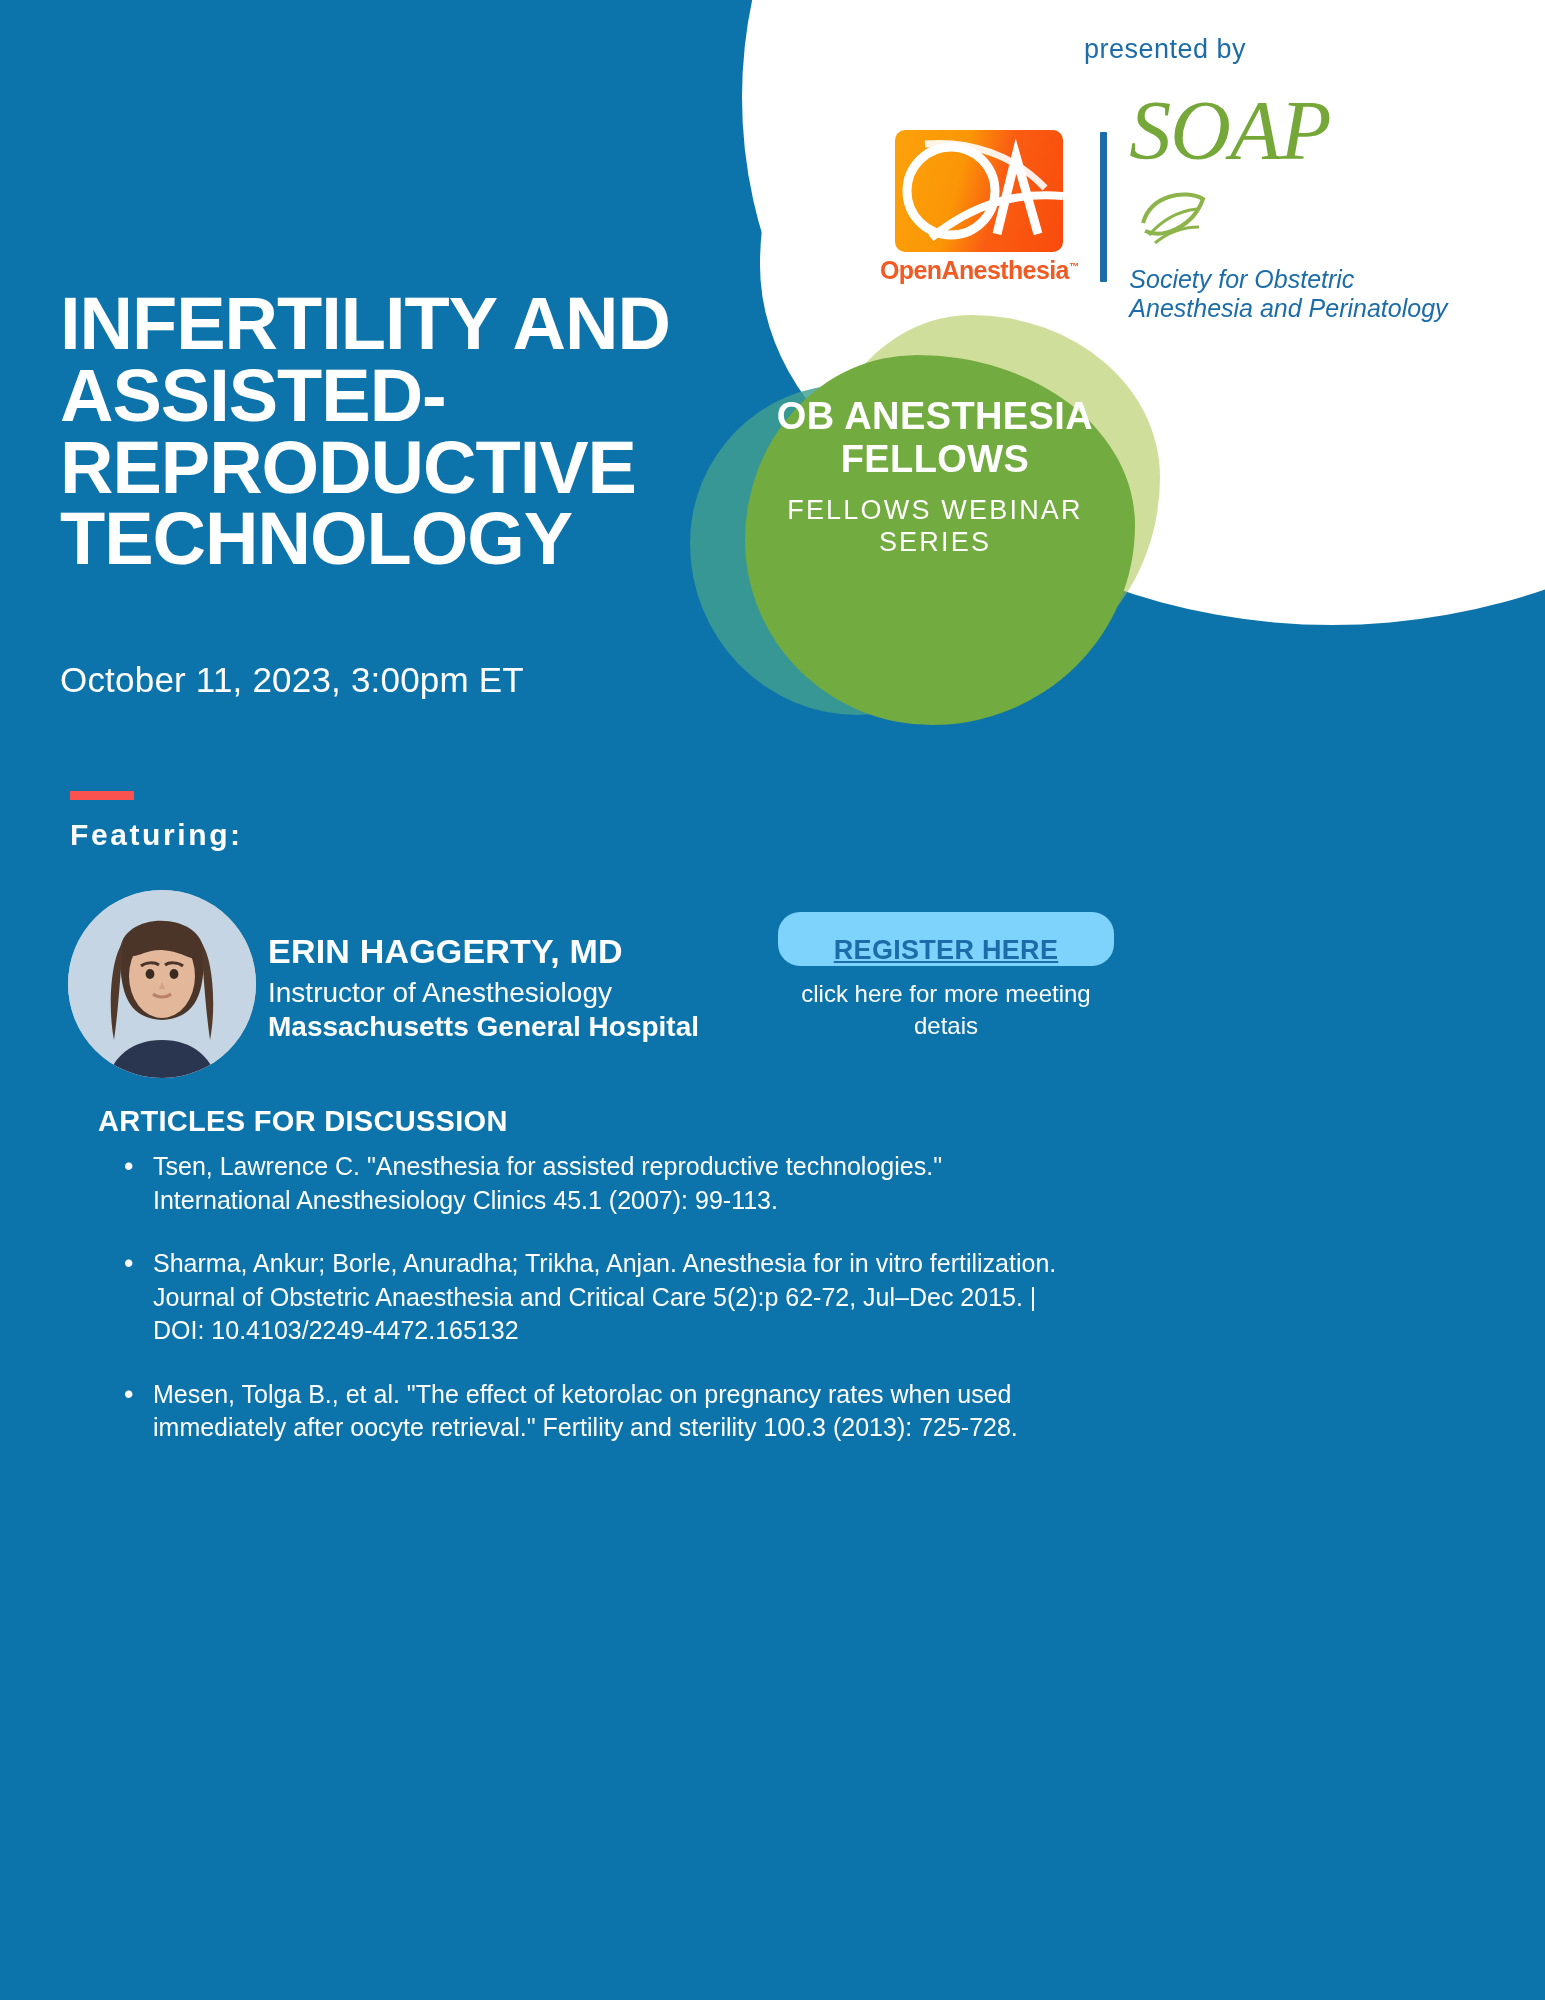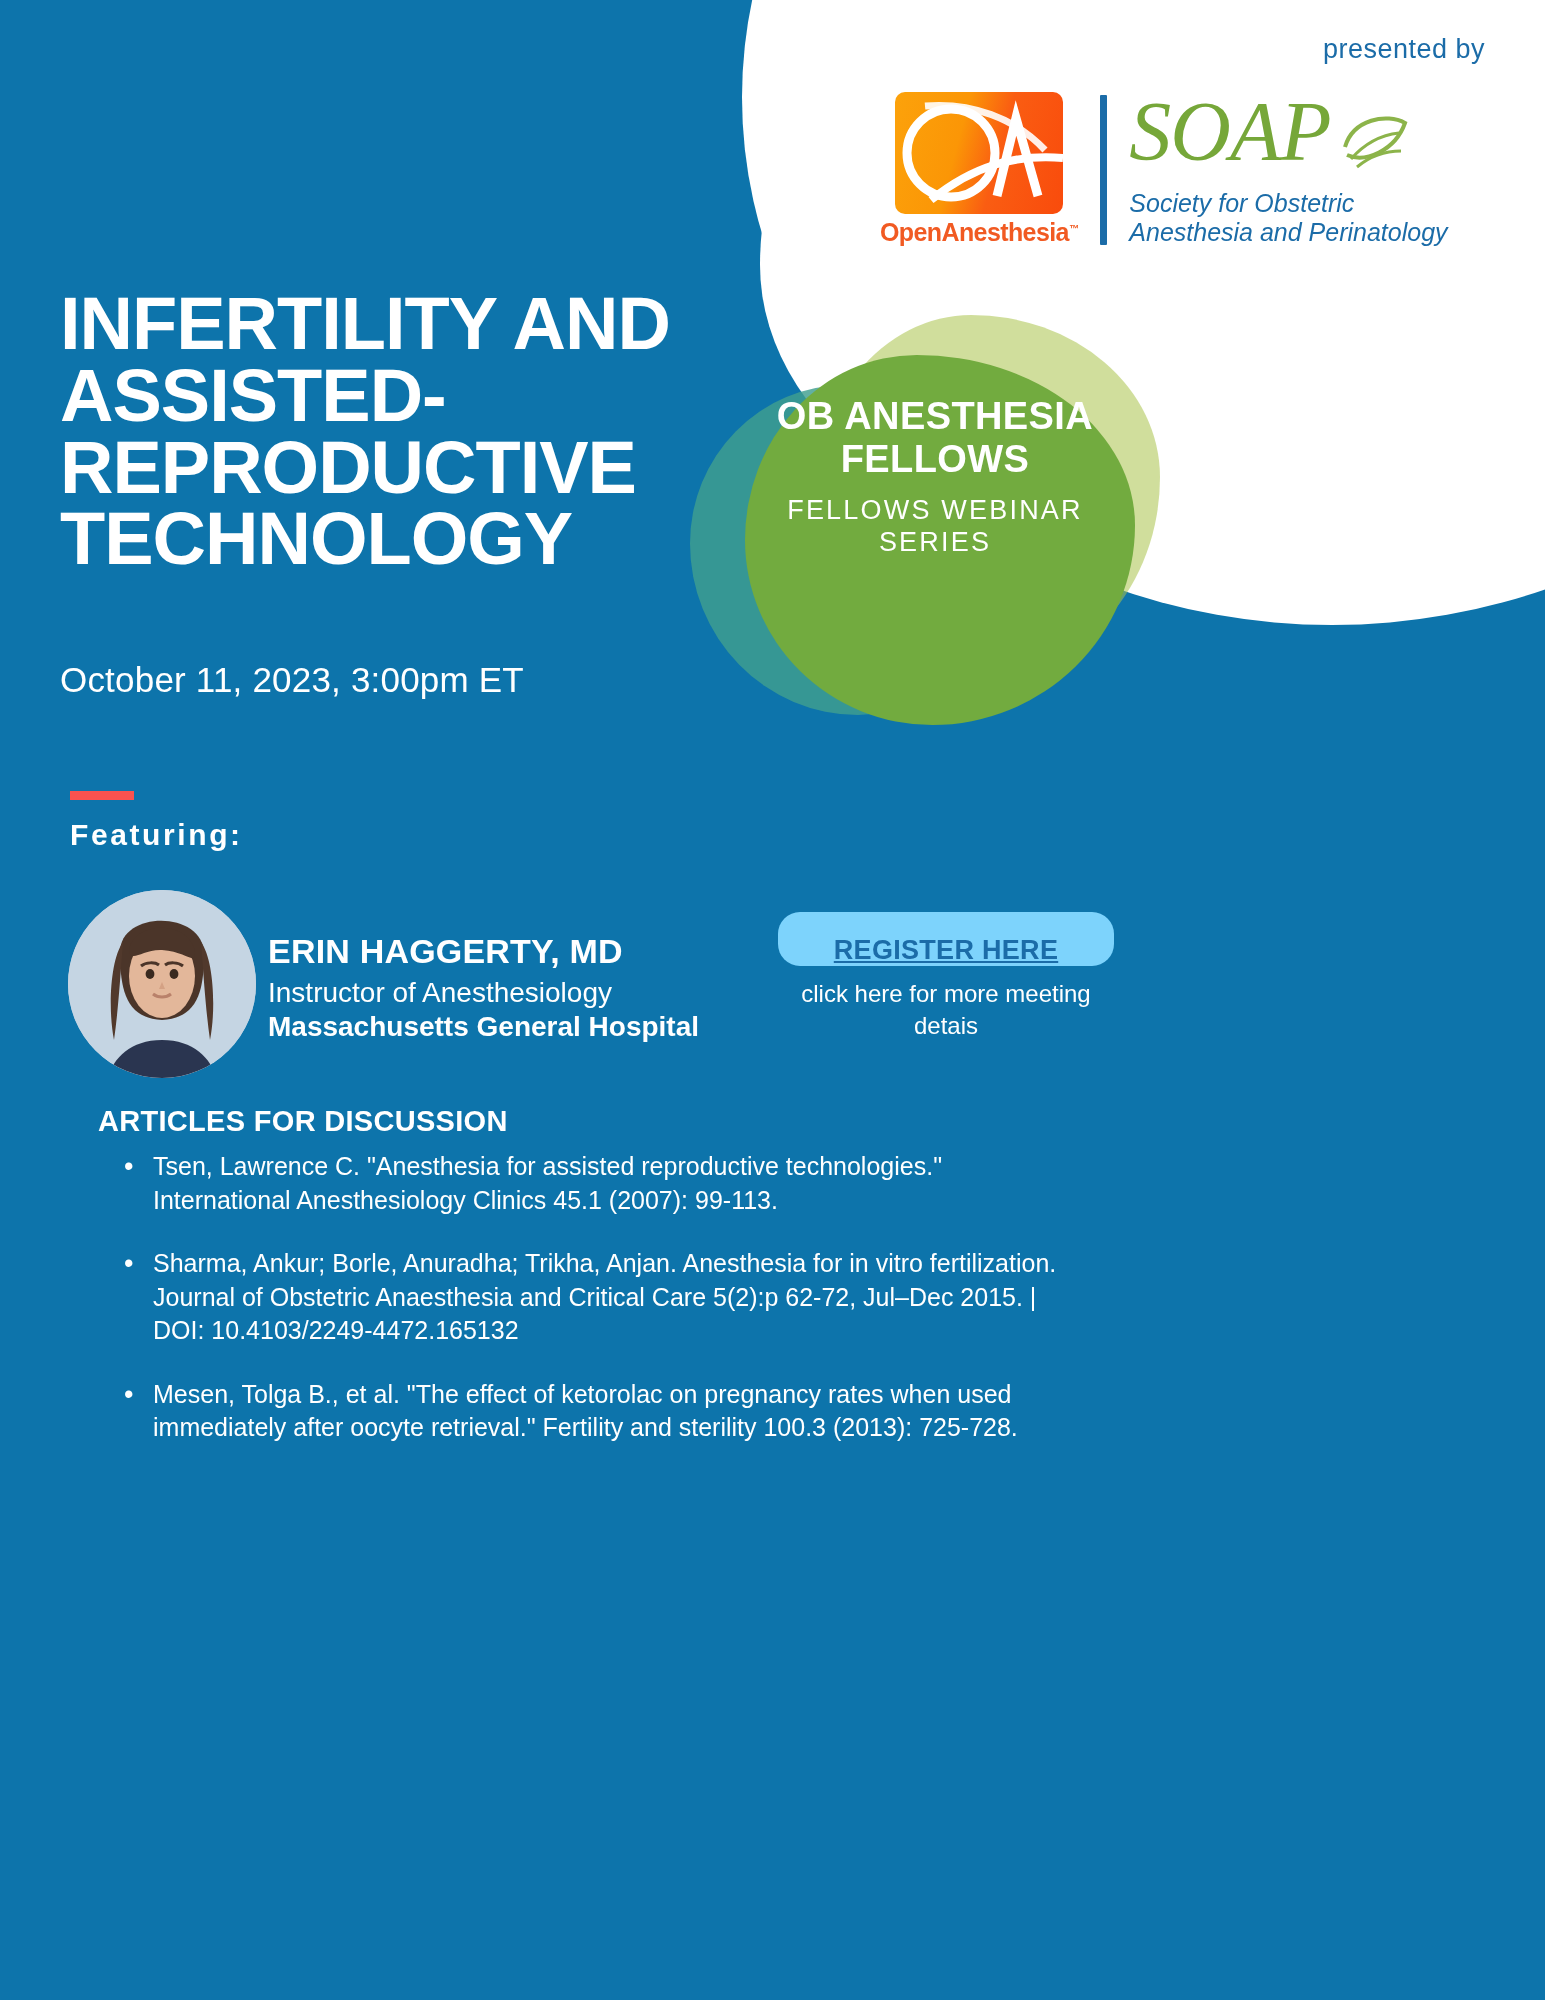--- a/index.html
+++ b/index.html
@@ -27,21 +27,21 @@
     background:#ffffff;
     border-radius:50% 50% 46% 54% / 55% 50% 50% 45%;
     z-index:1;
   }
 
   
   .presented-wrap{
     position:absolute; z-index:6;
     left:845px; top:34px;
     width:640px;
-    text-align:right;
+    text-align:center;
   }
   .presented-by{
     font-size:27px;
     color:#1b6ca8;
     letter-spacing:.5px;
   }
 
   
   .logo-row{
     position:absolute; z-index:6;
@@ -57,21 +57,21 @@
   .oa-mark svg{ position:absolute; inset:0; }
   .oa-word{
     margin-top:4px;
     font-size:25px; font-weight:bold;
     color:#f15a22; letter-spacing:-.6px;
     white-space:nowrap;
   }
   .oa-word sup{ font-size:10px; vertical-align:super; }
   .logo-div{ width:7px; height:150px; background:#1b6ca8; border-radius:1px; }
   .soap-logo{ display:flex; flex-direction:column; }
-  .soap-top{ display:flex; align-items:flex-start; }
+  .soap-top{ display:flex; align-items:flex-start;flex-direction:column; }
   .soap-word{
     font-family:"Liberation Serif", serif;
     font-style:italic; font-size:84px;
     line-height:.92;
     color:#76a739; letter-spacing:-1px;
   }
   .soap-sub{
     font-family:"Liberation Sans", sans-serif;
     font-style:italic; font-size:25px;
     line-height:1.15; color:#1b6ca8;

